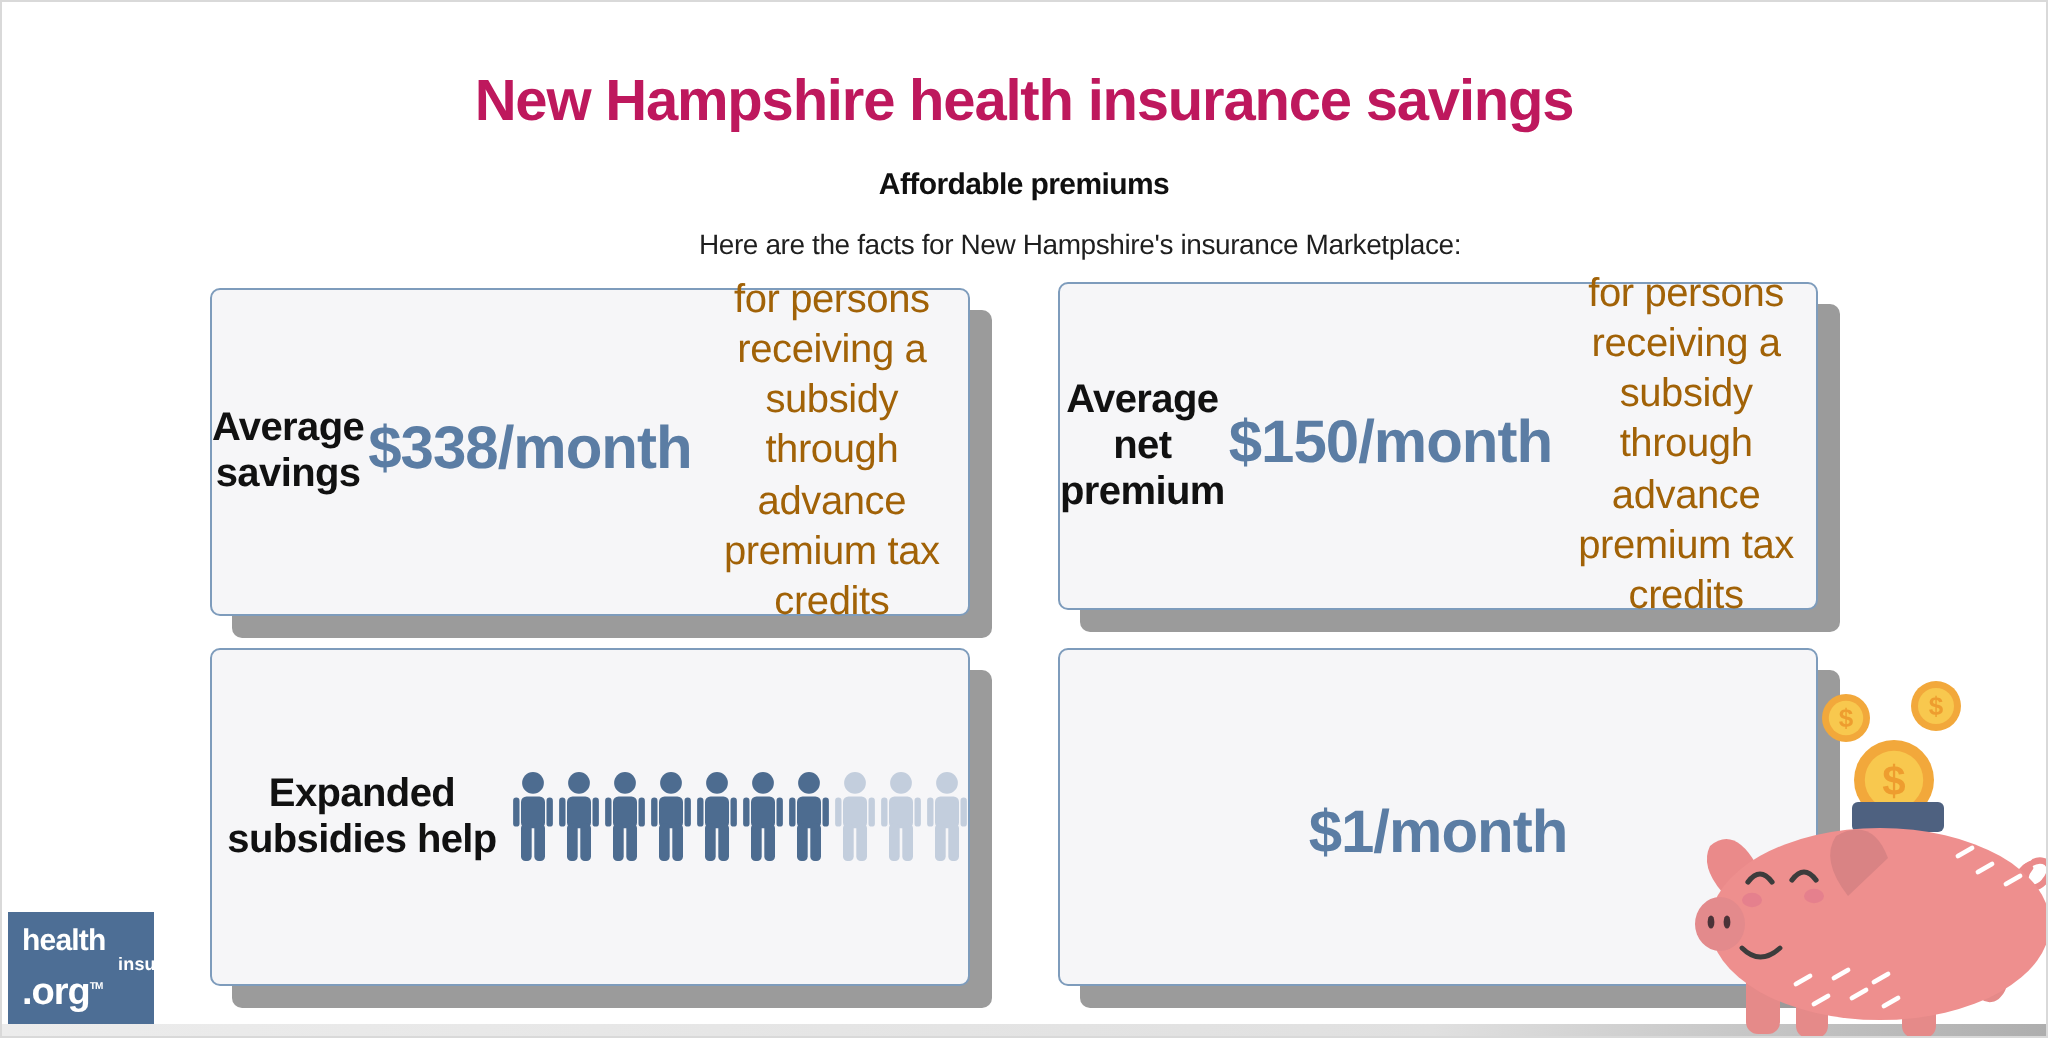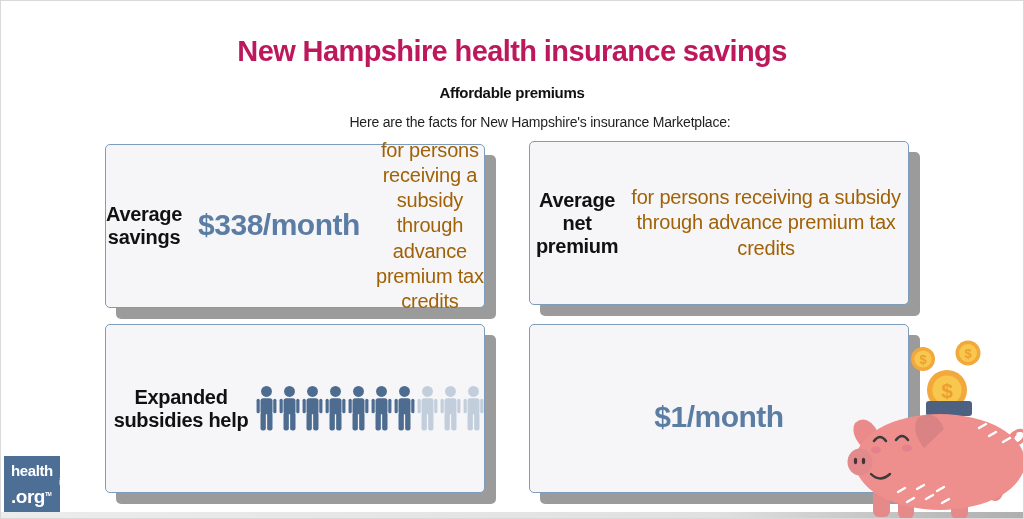--- a/index.html
+++ b/index.html
@@ -33,28 +33,28 @@
     border-radius:5px; box-shadow:11px 11px 0 var(--card-shadow);
     display:flex; flex-direction:row; align-items:center; justify-content:center;
     text-align:center;
   }
   #card-average-savings     { left:104px; top:143px; height:164px; }
   #card-average-net-premium { left:528px; top:140px; height:164px; }
   #card-expanded-subsidies  { left:104px; top:323px; height:169px; }
   #card-low-premium         { left:528px; top:323px; height:169px; }
   .card-heading { font-size:20px; font-weight:bold; color:#111; letter-spacing:-0.3px; }
   .card-amount  { font-size:30px; font-weight:bold; color:var(--accent-blue);
-                  letter-spacing:-0.5px; margin:9px 16px 11px; }
+                  letter-spacing:-0.5px; margin:9px 2px 11px; }
   #card-low-premium .card-amount { margin:16px 0 0; }
   .card-desc    { font-size:20px; color:#a16207; line-height:1.26; max-width:312px;
                   letter-spacing:-0.2px; }
   .people-row { display:flex; gap:2px; margin:6px 0 7px; align-items:flex-end; }
   .people-row span { display:block; line-height:0; }
   .logo {
-    position:absolute; left:3px; top:455px; width:56px; height:58px;
+    position:absolute; left:3px; top:455px; width:73px; height:58px;
     background:var(--logo-blue); color:#fff; box-sizing:border-box;
     display:flex; flex-direction:column; justify-content:center;
     padding-left:7px;
   }
   .logo-line1 { font-size:15px; font-weight:bold; line-height:0.95; letter-spacing:-0.4px; }
   .logo-line2 { font-size:9px;  font-weight:bold; line-height:1.1; letter-spacing:0.1px;padding-left:48px; }
   .logo-line3 { font-size:19px; font-weight:bold; line-height:0.95; letter-spacing:-0.5px; }
   .logo-line3 sup { font-size:5px; font-weight:bold; vertical-align:super; }
   .piggy { position:absolute; left:840px; top:330px; z-index:5; }
   .coin-symbol { font-family:"Liberation Sans", sans-serif; font-weight:bold;
@@ -70,20 +70,21 @@
   <p class="intro-text">Here are the facts for New Hampshire's insurance Marketplace:</p>
 
   <div class="card" id="card-average-savings">
     <div class="card-heading">Average savings</div>
     <div class="card-amount">$338/month</div>
     <div class="card-desc">for persons receiving a subsidy through advance premium tax credits</div>
   </div>
 
   <div class="card" id="card-average-net-premium">
     <div class="card-heading">Average net premium</div>
+    <div class="card-amount">$150/month</div>
     <div class="card-desc">for persons receiving a subsidy through advance premium tax credits</div>
   </div>
 
   <div class="card" id="card-expanded-subsidies">
     <div class="card-heading">Expanded subsidies help</div>
     <div class="people-row">
         <span><svg width="21" height="45" viewBox="0 0 22 48">
             <circle cx="11" cy="5.8" r="5.8" fill="#4d6c90"></circle>
             <rect x="4.6" y="13" width="12.8" height="17" rx="3" fill="#4d6c90"></rect>
             <rect x="0.4" y="13.6" width="3.4" height="15.5" rx="1.7" fill="#4d6c90"></rect>

